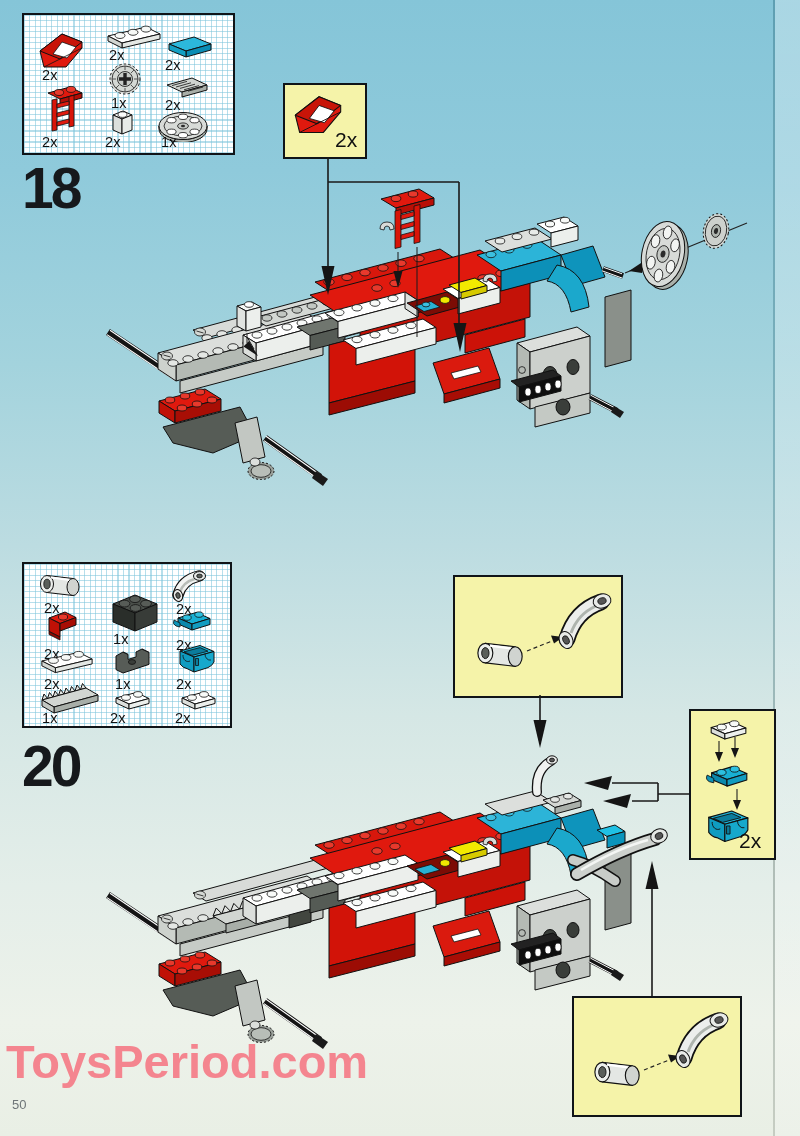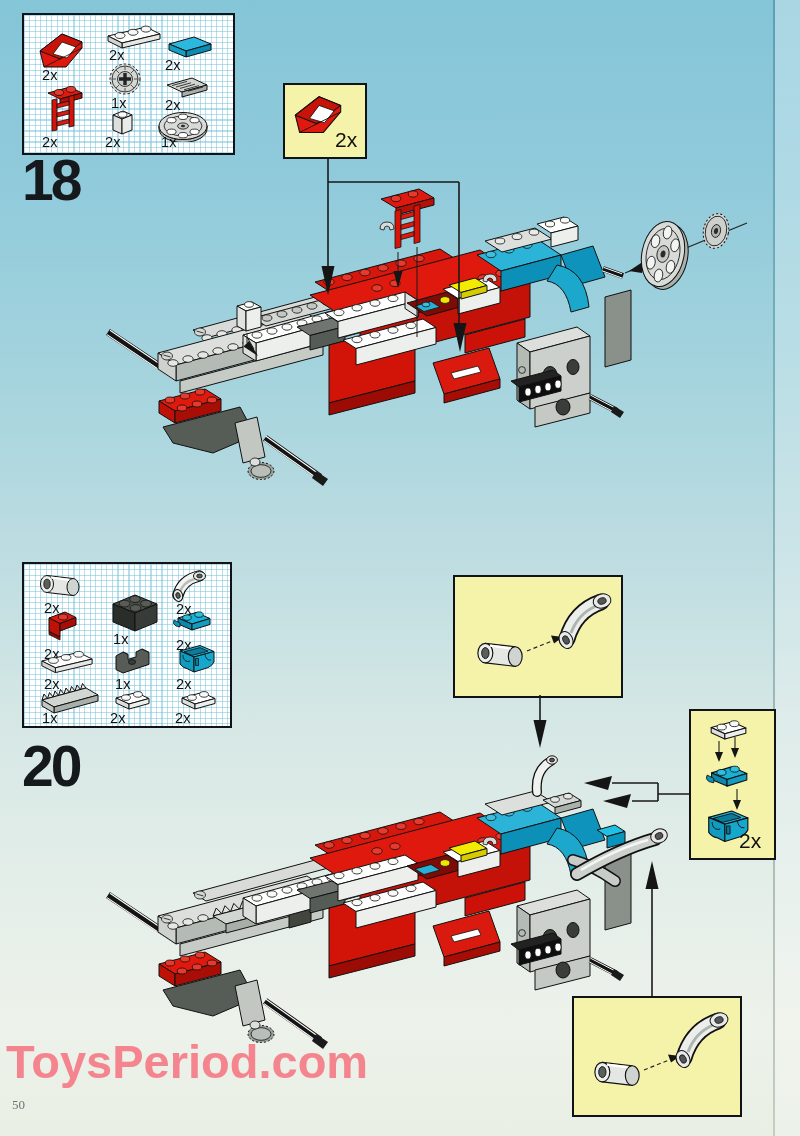--- a/index.html
+++ b/index.html
@@ -17,21 +17,21 @@
     background-color:#ffffff;border:2px solid #101418;
     background-image:
       repeating-linear-gradient(to right, rgba(124,196,219,.55) 0 1px, transparent 1px 5.5px),
       repeating-linear-gradient(to bottom, rgba(124,196,219,.55) 0 1px, transparent 1px 5.5px);
   }
   .cnt{position:absolute;font-size:14.5px;color:#101010;letter-spacing:.3px;}
   .cnt-big{position:absolute;font-size:21px;color:#101010;}
   .stepnum{position:absolute;font-weight:800;font-size:57px;color:#16191c;letter-spacing:-3px;line-height:1;}
   .callout{position:absolute;background:#f5f3a9;border:2px solid #101418;}
   .watermark{position:absolute;font-weight:700;font-size:47px;color:#f4858f;letter-spacing:0px;line-height:1;}
-  .pagenum{position:absolute;font-size:13px;color:#6e7578;font-family:Liberation Serif, serif;}
+  .pagenum{position:absolute;font-size:13px;color:#6e7578;}
   svg{display:block;}
   .o{stroke:#111;stroke-width:1;stroke-linejoin:round;}
   .ot{stroke:#111;stroke-width:.8;stroke-linejoin:round;}
   .noptr{pointer-events:none;}
 </style>
 </head>
 <body>
 
 <svg width="0" height="0" style="position:absolute">
   <defs>
@@ -197,21 +197,21 @@
   <svg class="abs" style="left:85px;top:91px" width="26" height="30" viewBox="0 0 26 30">
       <use href="#sym-brick1"></use>
     </svg>
   <div class="cnt" style="left:81px;top:119px">2x</div>
   <svg class="abs" style="left:133px;top:95px" width="54" height="32" viewBox="0 0 54 32">
       <use href="#sym-pulley"></use>
     </svg>
   <div class="cnt" style="left:137px;top:119px">1x</div>
 </div>
 
-<div class="stepnum" style="left:22px;top:152px">18</div>
+<div class="stepnum" style="left:22px;top:160px">18</div>
 
 <div class="callout" style="left:283px;top:83px;width:80px;height:72px;">
   <svg class="abs" style="left:6px;top:4px" width="54" height="48" viewBox="0 0 50 44">
       <use href="#sym-windscreen"></use>
     </svg>
   <div class="cnt-big" style="left:50px;top:43px">2x</div>
 </div>
 
 <svg class="abs noptr" style="left:85px;top:185px" width="680" height="330" viewBox="0 0 680 330">
 

